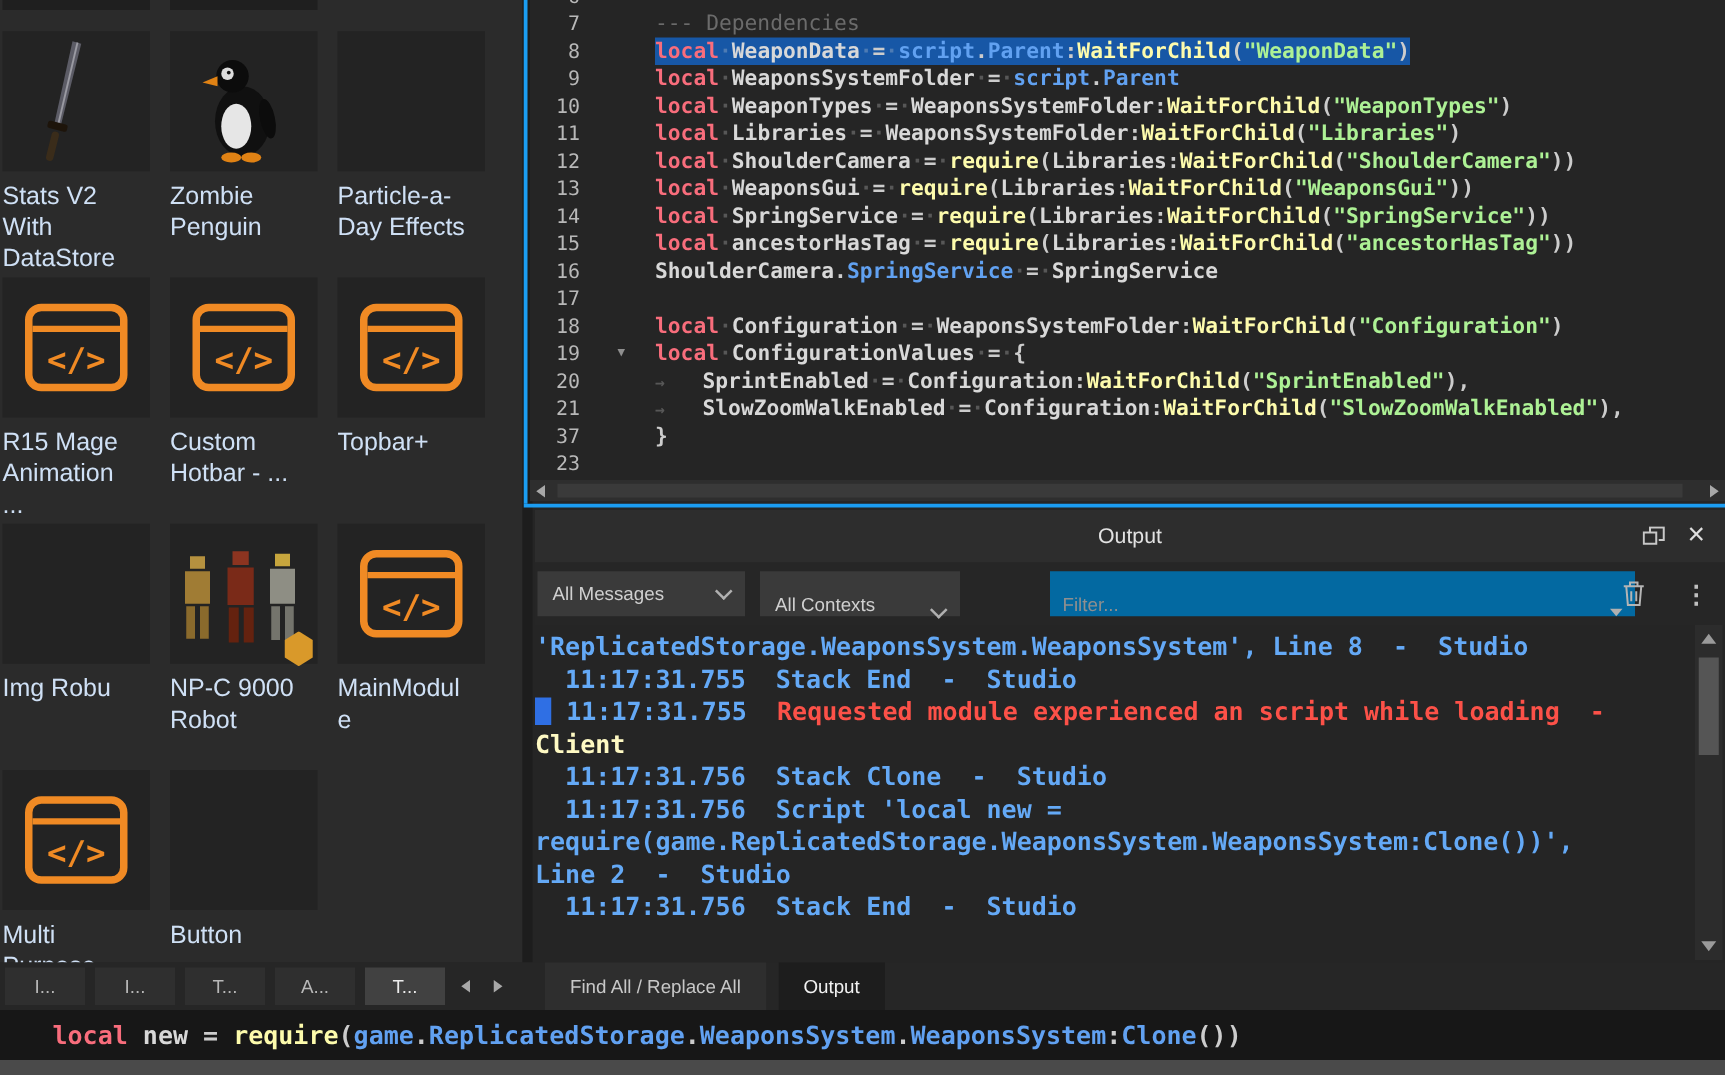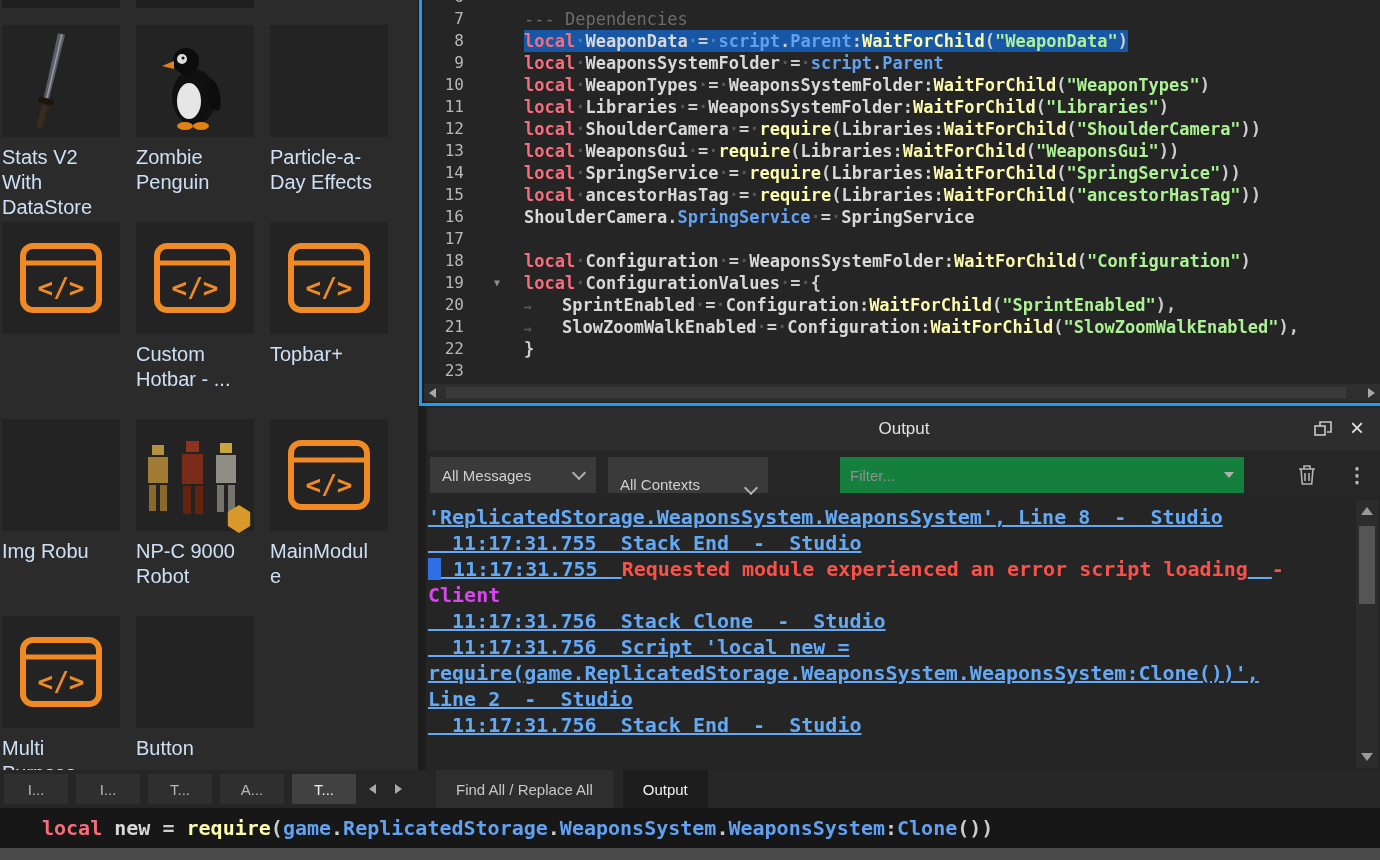--- a/index.html
+++ b/index.html
@@ -61,37 +61,37 @@
   .out-title-text{color:#e2e2e2;font-size:17px;}
   .out-popout{position:absolute;right:48px;top:13px;cursor:pointer;}
   .out-close{position:absolute;right:16px;top:6px;color:#e0e0e0;font-size:24px;line-height:28px;cursor:pointer;}
   .out-toolbar{position:absolute;left:0;top:42px;right:0;height:50px;background:#262626;}
   .dd{position:absolute;top:7px;height:36px;background:#3a3a3a;display:flex;align-items:center;
       padding:0 12px;box-sizing:border-box;color:#d0d0d0;font-size:15px;cursor:pointer;}
   .dd1{left:2px;width:166px;}
   .dd2{left:180px;width:160px;align-items:flex-end;}
   .chev{width:8px;height:8px;border-right:2px solid #b0b0b0;border-bottom:2px solid #b0b0b0;
         transform:rotate(45deg);margin-left:auto;margin-top:-4px;}
-  .filter-wrap{position:absolute;left:412px;top:7px;width:404px;height:36px;background:#15803d;
-               display:flex;align-items:center;}
+  .filter-wrap{position:absolute;left:412px;top:7px;width:468px;height:36px;background:#0369a1;
+               display:flex;align-items:flex-end;}
   .filter-input{flex:1;background:transparent;border:none;outline:none;color:#cccccc;
                 font-size:15px;padding:0 10px;font-family:"Liberation Sans",sans-serif;}
   .filter-input::placeholder{color:#8f8f8f;}
   .caret{width:0;height:0;border-left:5px solid transparent;border-right:5px solid transparent;
          border-top:6px solid #b0b0b0;margin-right:10px;}
   .tool-btn{position:absolute;top:9px;width:34px;height:32px;display:flex;align-items:center;
             justify-content:center;cursor:pointer;}
   .trash-btn{left:862px;}
   .kebab{left:912px;color:#c0c0c0;font-size:20px;font-weight:bold;}
   .out-log{position:absolute;left:0;top:92px;width:926px;height:270px;padding-top:4px;overflow:hidden;}
   .out-line{height:26px;line-height:26px;white-space:pre;font-family:"DejaVu Sans Mono",monospace;
             font-size:20px;font-weight:bold;}
-  .o-info{color:var(--info);text-decoration:underline;}
+  .o-info{color:var(--info);}
   .o-error{color:var(--error);}
-  .o-plain{color:#d946ef;}
+  .o-plain{color:#fef9c3;}
   .o-marker{display:inline-block;width:13px;height:22px;background:#2f6fe4;vertical-align:-4px;}
   .out-scroll{position:absolute;right:2px;top:92px;width:22px;height:268px;background:#2c2c2c;}
   .os-up,.os-down{position:absolute;left:0;width:22px;height:22px;display:flex;align-items:center;justify-content:center;}
   .os-up{top:0;}.os-down{bottom:0;}
   .os-thumb{position:absolute;left:3px;top:26px;width:16px;height:78px;background:#555555;}
 
   
   .tab-strip{position:absolute;left:0;top:770px;width:1380px;height:38px;background:#262626;}
   .ltabs{position:absolute;left:4px;top:4px;display:flex;gap:8px;}
   .ltab{width:64px;height:30px;background:#2f2f2f;color:#b8b8b8;font-size:15px;
@@ -152,20 +152,21 @@
           <div class="tb-label">Particle-a-Day Effects</div>
         </div>
         <div class="tb-cell">
           <div class="tb-thumb">
             <svg width="84" height="72" viewBox="0 0 84 72">
     <rect x="4" y="4" width="76" height="64" rx="10" fill="none" stroke="#f08a24" stroke-width="6"></rect>
     <line x1="7" y1="21" x2="77" y2="21" stroke="#f08a24" stroke-width="5"></line>
     <text x="42" y="55" text-anchor="middle" font-family="DejaVu Sans Mono, monospace" font-size="26" font-weight="bold" fill="#f08a24">&lt;/&gt;</text>
             </svg>
           </div>
+          <div class="tb-label">R15 Mage Animation ...</div>
         </div>
         <div class="tb-cell">
           <div class="tb-thumb">
             <svg width="84" height="72" viewBox="0 0 84 72">
     <rect x="4" y="4" width="76" height="64" rx="10" fill="none" stroke="#f08a24" stroke-width="6"></rect>
     <line x1="7" y1="21" x2="77" y2="21" stroke="#f08a24" stroke-width="5"></line>
     <text x="42" y="55" text-anchor="middle" font-family="DejaVu Sans Mono, monospace" font-size="26" font-weight="bold" fill="#f08a24">&lt;/&gt;</text>
             </svg>
           </div>
           <div class="tb-label">Custom Hotbar - ...</div>
@@ -244,21 +245,21 @@
         <div class="ed-row"><span class="ed-gutter">12</span><span class="ed-fold"></span><span class="ed-code"><span class="tok-kw">local</span><span class="tok-ws">·</span><span class="tok-id">ShoulderCamera</span><span class="tok-ws">·</span><span class="tok-op">=</span><span class="tok-ws">·</span><span class="tok-mt">require</span><span class="tok-op">(</span><span class="tok-id">Libraries</span><span class="tok-op">:</span><span class="tok-mt">WaitForChild</span><span class="tok-op">(</span><span class="tok-st">"ShoulderCamera"</span><span class="tok-op">))</span></span></div>
         <div class="ed-row"><span class="ed-gutter">13</span><span class="ed-fold"></span><span class="ed-code"><span class="tok-kw">local</span><span class="tok-ws">·</span><span class="tok-id">WeaponsGui</span><span class="tok-ws">·</span><span class="tok-op">=</span><span class="tok-ws">·</span><span class="tok-mt">require</span><span class="tok-op">(</span><span class="tok-id">Libraries</span><span class="tok-op">:</span><span class="tok-mt">WaitForChild</span><span class="tok-op">(</span><span class="tok-st">"WeaponsGui"</span><span class="tok-op">))</span></span></div>
         <div class="ed-row"><span class="ed-gutter">14</span><span class="ed-fold"></span><span class="ed-code"><span class="tok-kw">local</span><span class="tok-ws">·</span><span class="tok-id">SpringService</span><span class="tok-ws">·</span><span class="tok-op">=</span><span class="tok-ws">·</span><span class="tok-mt">require</span><span class="tok-op">(</span><span class="tok-id">Libraries</span><span class="tok-op">:</span><span class="tok-mt">WaitForChild</span><span class="tok-op">(</span><span class="tok-st">"SpringService"</span><span class="tok-op">))</span></span></div>
         <div class="ed-row"><span class="ed-gutter">15</span><span class="ed-fold"></span><span class="ed-code"><span class="tok-kw">local</span><span class="tok-ws">·</span><span class="tok-id">ancestorHasTag</span><span class="tok-ws">·</span><span class="tok-op">=</span><span class="tok-ws">·</span><span class="tok-mt">require</span><span class="tok-op">(</span><span class="tok-id">Libraries</span><span class="tok-op">:</span><span class="tok-mt">WaitForChild</span><span class="tok-op">(</span><span class="tok-st">"ancestorHasTag"</span><span class="tok-op">))</span></span></div>
         <div class="ed-row"><span class="ed-gutter">16</span><span class="ed-fold"></span><span class="ed-code"><span class="tok-id">ShoulderCamera</span><span class="tok-op">.</span><span class="tok-pr">SpringService</span><span class="tok-ws">·</span><span class="tok-op">=</span><span class="tok-ws">·</span><span class="tok-id">SpringService</span></span></div>
         <div class="ed-row"><span class="ed-gutter">17</span><span class="ed-fold"></span><span class="ed-code"></span></div>
         <div class="ed-row"><span class="ed-gutter">18</span><span class="ed-fold"></span><span class="ed-code"><span class="tok-kw">local</span><span class="tok-ws">·</span><span class="tok-id">Configuration</span><span class="tok-ws">·</span><span class="tok-op">=</span><span class="tok-ws">·</span><span class="tok-id">WeaponsSystemFolder</span><span class="tok-op">:</span><span class="tok-mt">WaitForChild</span><span class="tok-op">(</span><span class="tok-st">"Configuration"</span><span class="tok-op">)</span></span></div>
         <div class="ed-row"><span class="ed-gutter">19</span><span class="ed-fold">▼</span><span class="ed-code"><span class="tok-kw">local</span><span class="tok-ws">·</span><span class="tok-id">ConfigurationValues</span><span class="tok-ws">·</span><span class="tok-op">=</span><span class="tok-ws">·</span><span class="tok-op">{</span></span></div>
         <div class="ed-row"><span class="ed-gutter">20</span><span class="ed-fold"></span><span class="ed-code"><span class="tok-tab">→</span><span class="tok-id">SprintEnabled</span><span class="tok-ws">·</span><span class="tok-op">=</span><span class="tok-ws">·</span><span class="tok-id">Configuration</span><span class="tok-op">:</span><span class="tok-mt">WaitForChild</span><span class="tok-op">(</span><span class="tok-st">"SprintEnabled"</span><span class="tok-op">),</span></span></div>
         <div class="ed-row"><span class="ed-gutter">21</span><span class="ed-fold"></span><span class="ed-code"><span class="tok-tab">→</span><span class="tok-id">SlowZoomWalkEnabled</span><span class="tok-ws">·</span><span class="tok-op">=</span><span class="tok-ws">·</span><span class="tok-id">Configuration</span><span class="tok-op">:</span><span class="tok-mt">WaitForChild</span><span class="tok-op">(</span><span class="tok-st">"SlowZoomWalkEnabled"</span><span class="tok-op">),</span></span></div>
-        <div class="ed-row"><span class="ed-gutter">22</span><span class="ed-fold"></span><span class="ed-code"><span class="tok-op">}</span></span></div>
+        <div class="ed-row"><span class="ed-gutter">37</span><span class="ed-fold"></span><span class="ed-code"><span class="tok-op">}</span></span></div>
         <div class="ed-row"><span class="ed-gutter">23</span><span class="ed-fold"></span><span class="ed-code"></span></div>
       </div>
   </div>
 
   <div class="hscroll">
     <div class="hs-left">
         <div class="tri-l"></div>
       </div>
     <div class="hs-thumb"></div>
     <div class="hs-right">
@@ -296,21 +297,21 @@
       <div class="tool-btn trash-btn">
         <svg width="22" height="24" viewBox="0 0 22 24">
           <path d="M3 6h16 M8 6V3h6v3 M5 6l1.3 15h9.4L17 6 M9 10v8 M13 10v8" stroke="#b5b5b5" fill="none" stroke-width="1.6"></path>
         </svg>
       </div>
       <div class="tool-btn kebab">⋮</div>
     </div>
     <div class="out-log">
         <div class="out-line"><span class="o-info">'ReplicatedStorage.WeaponsSystem.WeaponsSystem', Line 8  -  Studio</span></div>
         <div class="out-line"><span class="o-info">  11:17:31.755  Stack End  -  Studio</span></div>
-        <div class="out-line"><span class="o-marker"></span><span class="o-info"> 11:17:31.755  </span><span class="o-error">Requested module experienced an error script loading</span><span class="o-info">  </span><span class="o-error">-</span></div>
+        <div class="out-line"><span class="o-marker"></span><span class="o-info"> 11:17:31.755  </span><span class="o-error">Requested module experienced an script while loading</span><span class="o-info">  </span><span class="o-error">-</span></div>
         <div class="out-line"><span class="o-plain">Client</span></div>
         <div class="out-line"><span class="o-info">  11:17:31.756  Stack Clone  -  Studio</span></div>
         <div class="out-line"><span class="o-info">  11:17:31.756  Script 'local new =</span></div>
         <div class="out-line"><span class="o-info">require(game.ReplicatedStorage.WeaponsSystem.WeaponsSystem:Clone())',</span></div>
         <div class="out-line"><span class="o-info">Line 2  -  Studio</span></div>
         <div class="out-line"><span class="o-info">  11:17:31.756  Stack End  -  Studio</span></div>
       </div>
     <div class="out-scroll">
       <div class="os-up">
           <div class="tri-u"></div>

